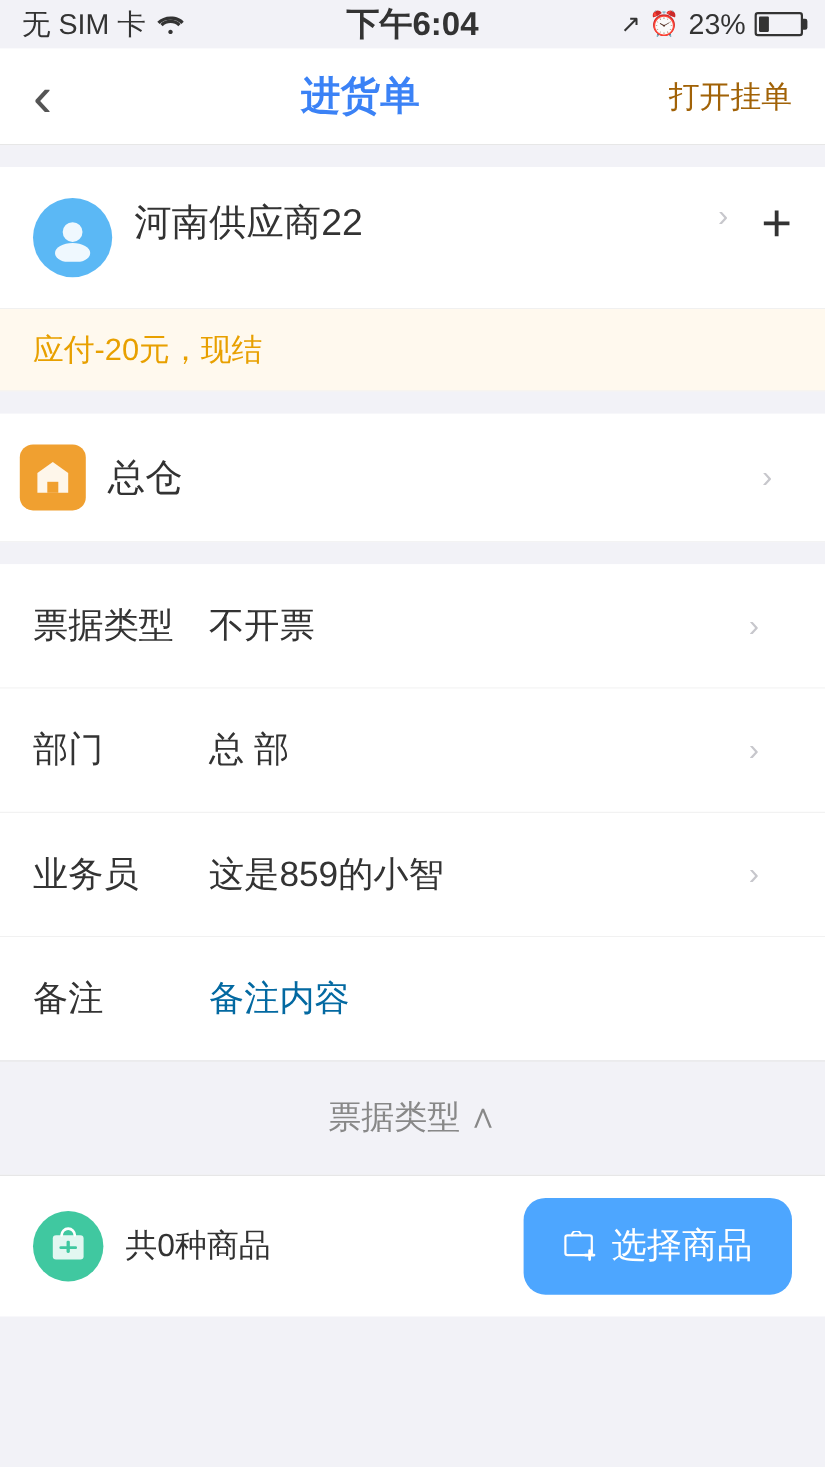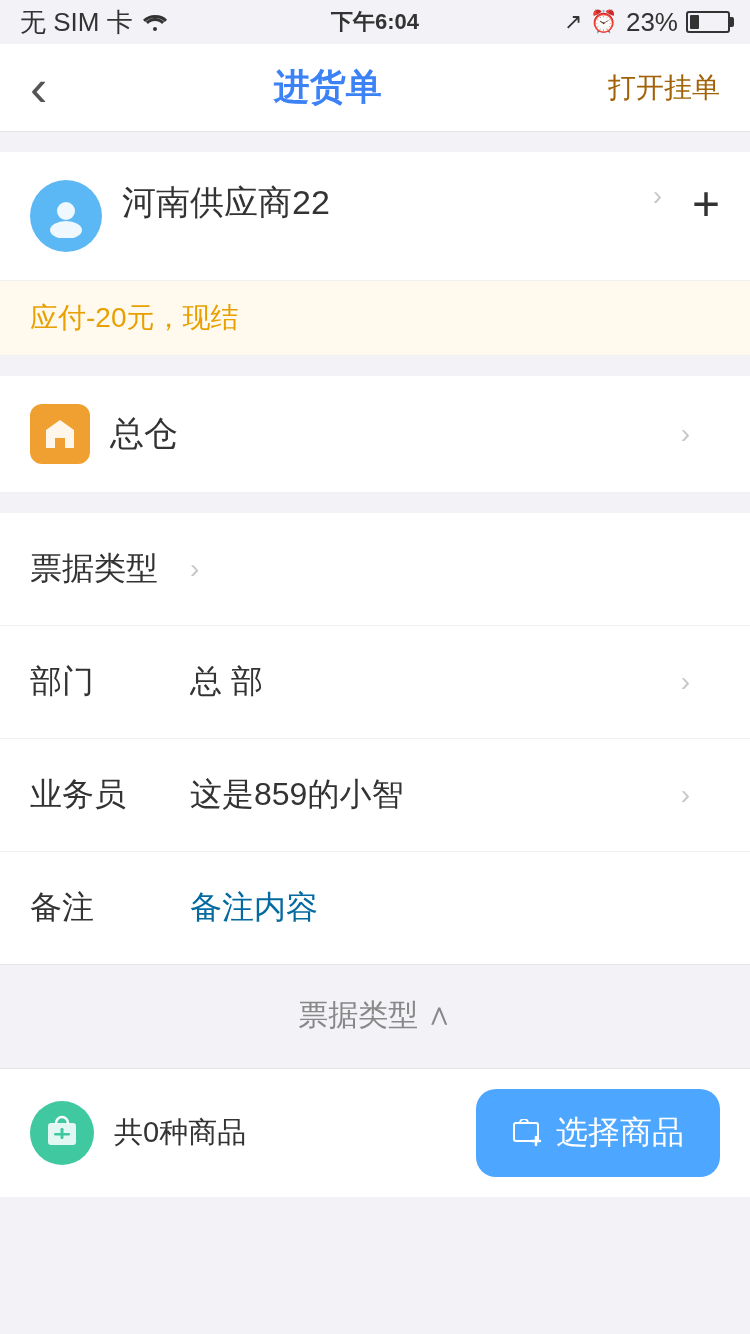--- a/index.html
+++ b/index.html
@@ -25,21 +25,21 @@
       font-size: 28px;
       font-weight: 500;
     }
     .status-left {
       display: flex;
       align-items: center;
       gap: 8px;
       font-size: 26px;
     }
     .status-center {
-      font-size: 22px;
+      font-size: 30px;
       font-weight: 600;
       position: absolute;
       left: 50%;
       transform: translateX(-50%);
       text-align: right;
     }
     .status-right {
       display: flex;
       align-items: center;
       gap: 8px;
@@ -131,21 +131,21 @@
       padding: 18px 30px;
       font-size: 28px;
       color: #e8a000;
       border-bottom: 1px solid #f0f0f0;
     }
 
     
     .warehouse-row {
       display: flex;
       align-items: center;
-      padding: 28px 30px;
+      padding: 28px 18px;
       background: #fff;
       border-bottom: 1px solid #f0f0f0;
     }
     .warehouse-icon {
       width: 60px;
       height: 60px;
       border-radius: 12px;
       background: #f0a030;
       display: flex;
       align-items: center;
@@ -337,20 +337,21 @@
     <span class="chevron">›</span>
   </div>
 </div>
 
 <div class="section-gap"></div>
 
 <div class="card">
 
   <div class="form-row">
     <span class="form-label">票据类型</span>
+    <span class="form-value">不开票</span>
     <span class="chevron">›</span>
   </div>
 
   <div class="form-row">
     <span class="form-label">部门</span>
     <span class="form-value">总 部</span>
     <span class="chevron">›</span>
   </div>
 
   <div class="form-row">

